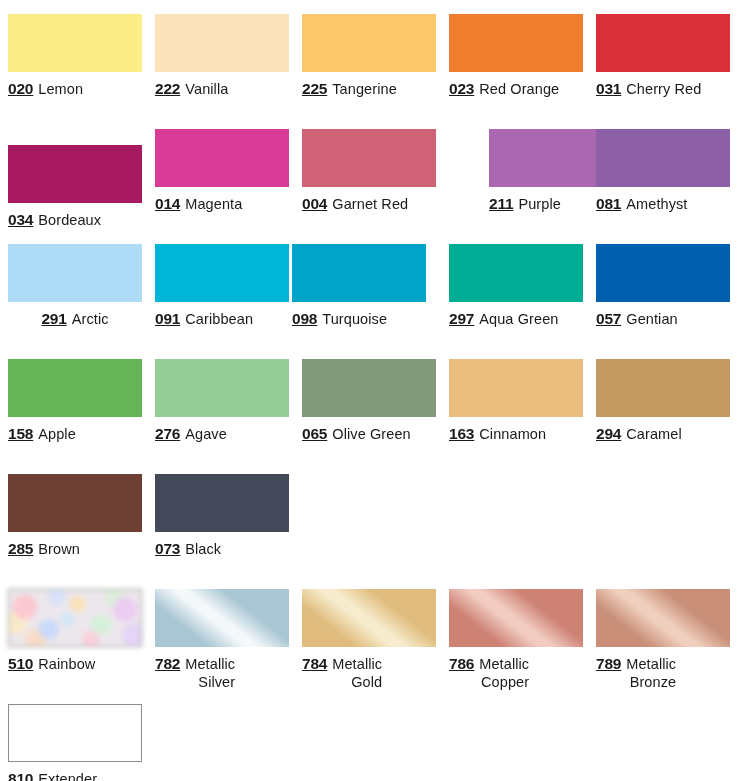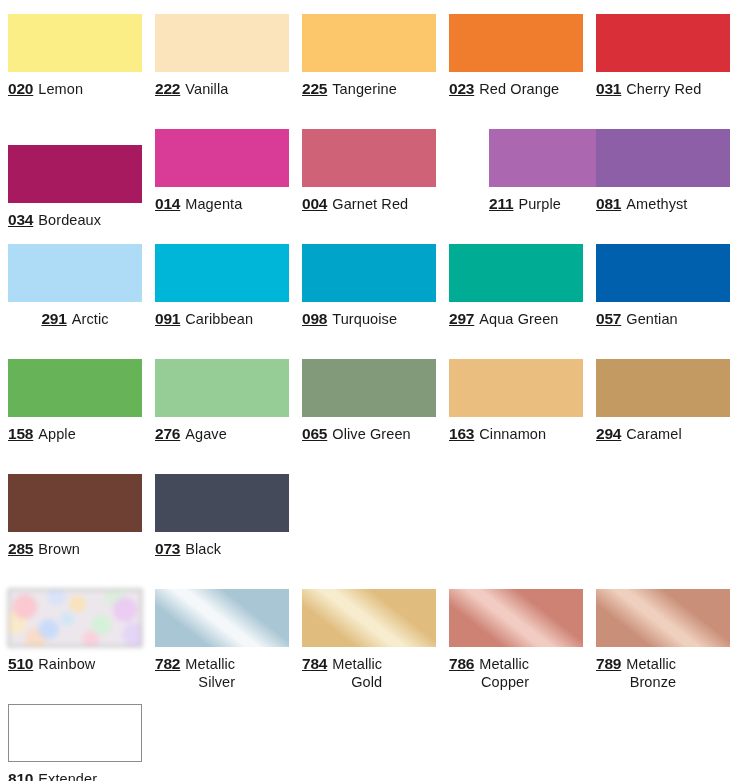--- a/index.html
+++ b/index.html
@@ -109,21 +109,21 @@
       <div class="swatch-label"><span class="swatch-code">081</span><span class="swatch-name">Amethyst</span></div>
     </div>
     <div class="swatch-cell" style="left: 8px; top: 244px; text-align: center;">
       <div class="swatch-chip" style="background: rgb(174, 220, 246);"></div>
       <div class="swatch-label"><span class="swatch-code">291</span><span class="swatch-name">Arctic</span></div>
     </div>
     <div class="swatch-cell" style="left: 155px; top: 244px;">
       <div class="swatch-chip" style="background: rgb(0, 182, 216);"></div>
       <div class="swatch-label"><span class="swatch-code">091</span><span class="swatch-name">Caribbean</span></div>
     </div>
-    <div class="swatch-cell" style="left: 302px; top: 244px;">
+    <div class="swatch-cell" style="left: 292px; top: 244px;">
       <div class="swatch-chip" style="background: rgb(0, 164, 200);"></div>
       <div class="swatch-label"><span class="swatch-code">098</span><span class="swatch-name">Turquoise</span></div>
     </div>
     <div class="swatch-cell" style="left: 449px; top: 244px;">
       <div class="swatch-chip" style="background: rgb(0, 173, 148);"></div>
       <div class="swatch-label"><span class="swatch-code">297</span><span class="swatch-name">Aqua Green</span></div>
     </div>
     <div class="swatch-cell" style="left: 596px; top: 244px;">
       <div class="swatch-chip" style="background: rgb(0, 96, 174);"></div>
       <div class="swatch-label"><span class="swatch-code">057</span><span class="swatch-name">Gentian</span></div>

